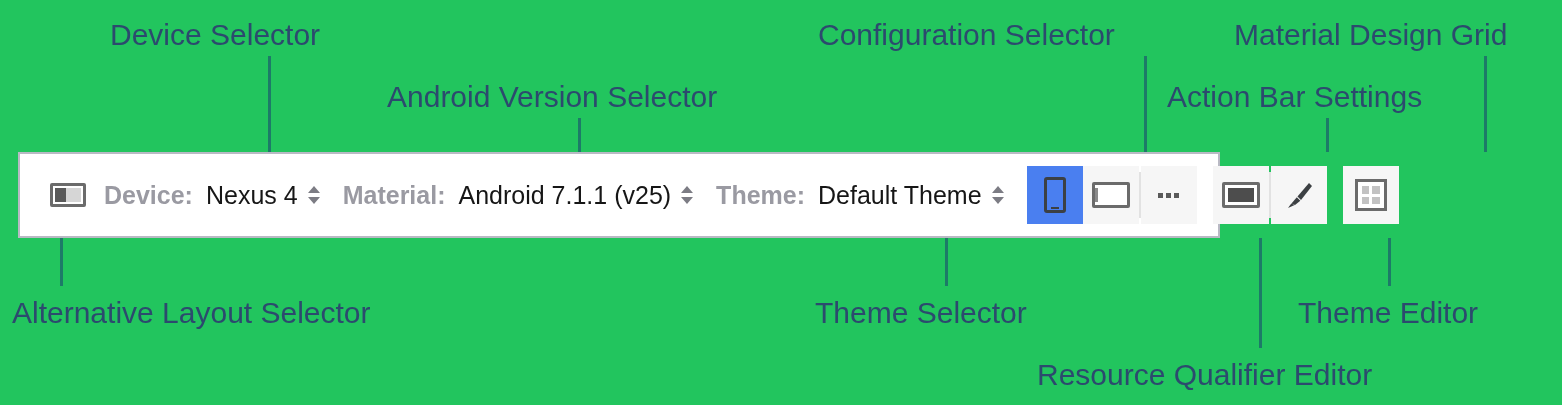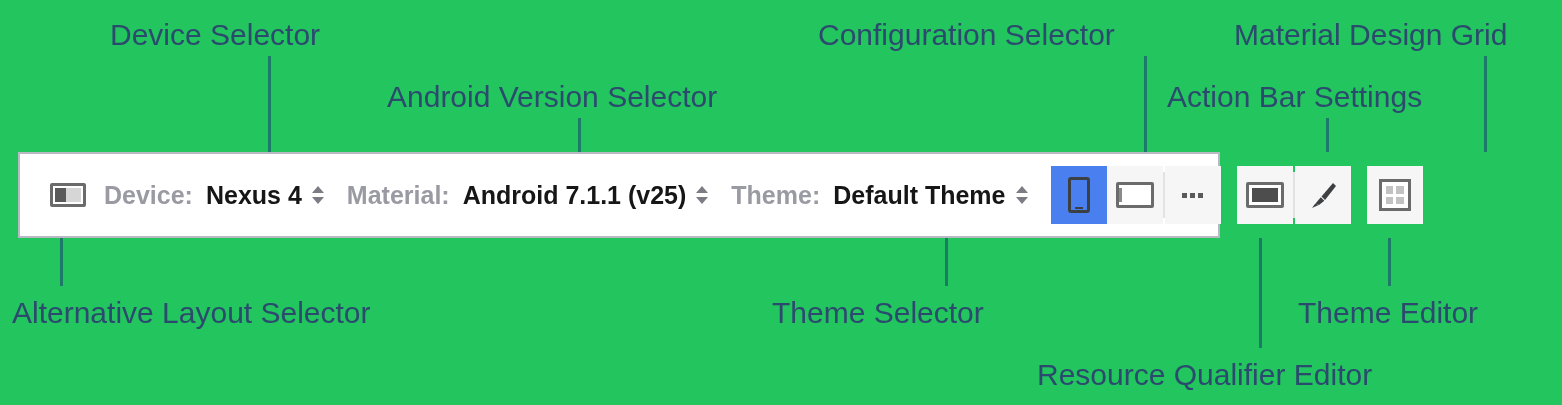--- a/index.html
+++ b/index.html
@@ -81,21 +81,21 @@
   .field-label {
     color: #9a9aa2;
     font-size: 25px;
     font-weight: bold;
     margin-right: 13px;
     white-space: nowrap;
   }
   .field-value {
     color: #161616;
     font-size: 25px;
-    font-weight: bold;
+    font-weight: normal;
     white-space: nowrap;
   }
   .stepper {
     display: inline-flex;
     flex-direction: column;
     align-items: center;
     justify-content: center;
     margin-left: 9px;
     margin-right: 22px;
     width: 14px;
@@ -233,21 +233,21 @@
   <div class="anno" style="left:387px; top:82px;">Android Version Selector</div>
 
   <div class="anno" style="left:818px; top:20px;">Configuration Selector</div>
 
   <div class="anno" style="left:1234px; top:20px;">Material Design Grid</div>
 
   <div class="anno" style="left:1167px; top:82px;">Action Bar Settings</div>
 
   <div class="anno" style="left:12px; top:298px;">Alternative Layout Selector</div>
 
-  <div class="anno" style="left:772px; top:298px;">Theme Selector</div>
+  <div class="anno" style="left:815px; top:298px;">Theme Selector</div>
 
   <div class="anno" style="left:1298px; top:298px;">Theme Editor</div>
 
   <div class="anno" style="left:1037px; top:360px;">Resource Qualifier Editor</div>
 
   <div class="leader" style="left:268px; top:56px;  height:96px;"></div>
   <div class="leader" style="left:578px; top:118px; height:34px;"></div>
   <div class="leader" style="left:1144px; top:56px; height:96px;"></div>
   <div class="leader" style="left:1484px; top:56px; height:96px;"></div>
   <div class="leader" style="left:1326px; top:118px; height:34px;"></div>

